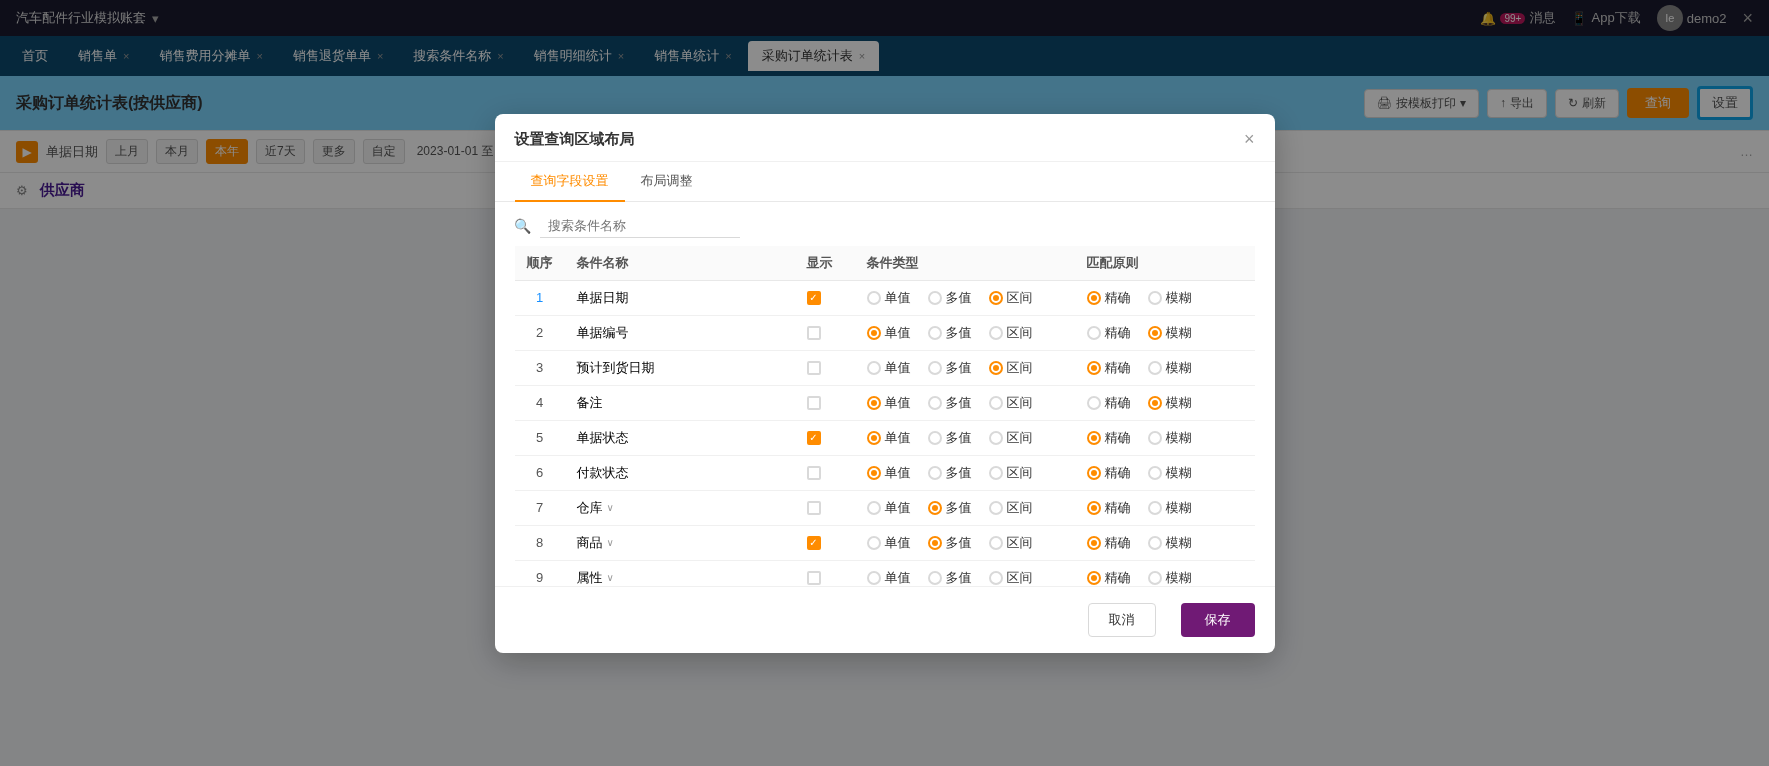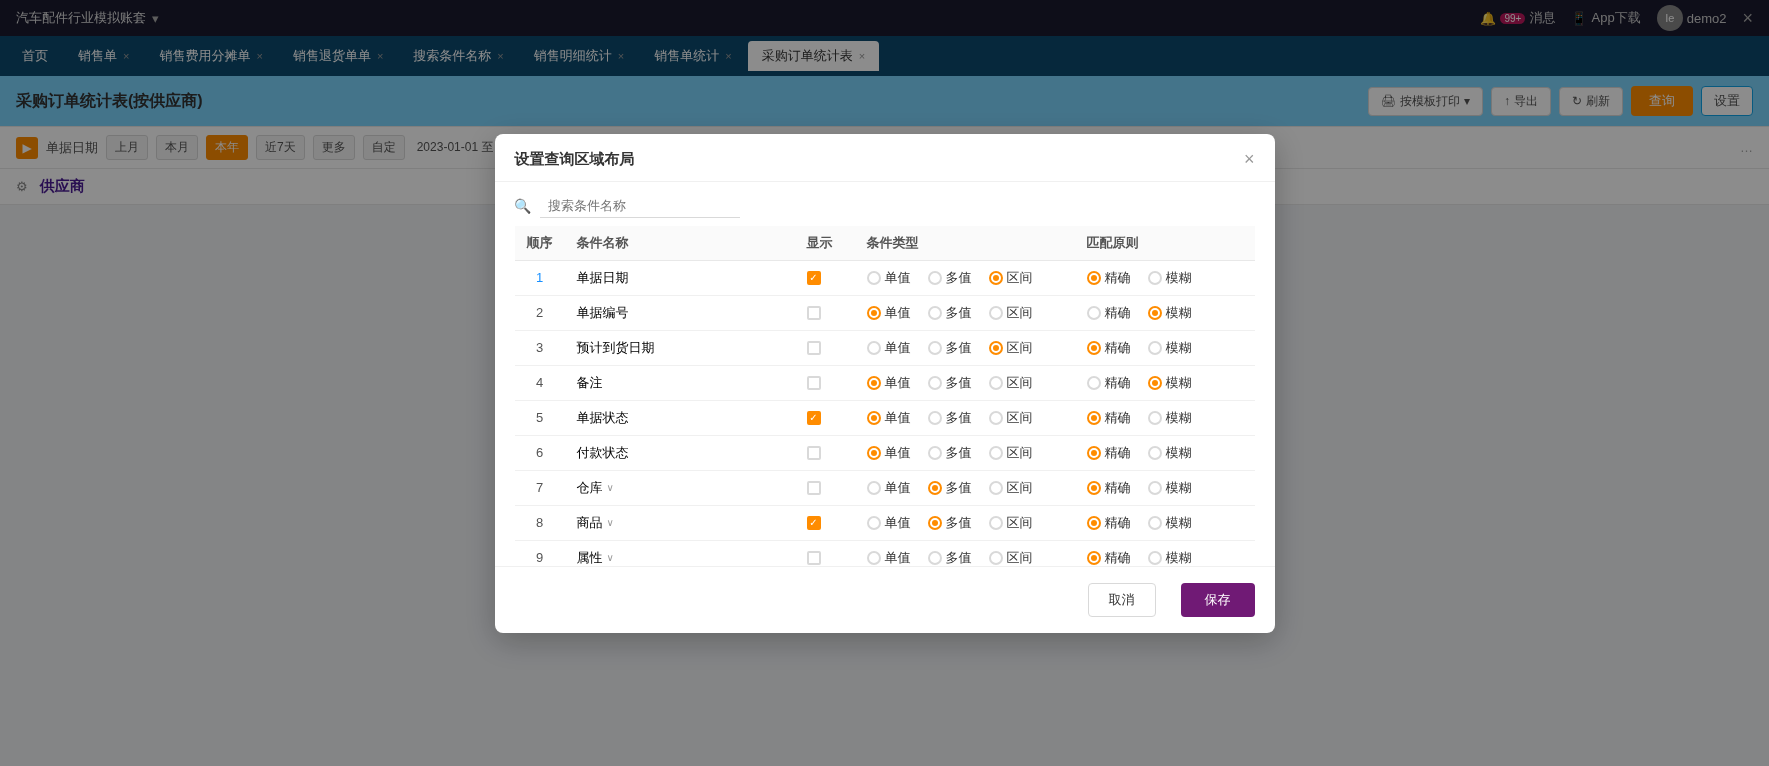--- a/index.html
+++ b/index.html
@@ -52,21 +52,21 @@
       align-items: center;
       justify-content: space-between;
       border-bottom: 1px solid #e8e8e8;
     }
     .page-title { font-size: 16px; font-weight: 600; color: #333; }
     .header-actions { display: flex; align-items: center; gap: 8px; }
     .btn-print { border: 1px solid #d9d9d9; background: white; padding: 5px 12px; border-radius: 4px; cursor: pointer; display: flex; align-items: center; gap: 4px; color: #555; font-size: 12px; }
     .btn-export { border: 1px solid #d9d9d9; background: white; padding: 5px 12px; border-radius: 4px; cursor: pointer; display: flex; align-items: center; gap: 4px; color: #555; font-size: 12px; }
     .btn-refresh { border: 1px solid #d9d9d9; background: white; padding: 5px 12px; border-radius: 4px; cursor: pointer; display: flex; align-items: center; gap: 4px; color: #555; font-size: 12px; }
     .btn-query { background: #ff8c00; color: white; border: none; padding: 6px 18px; border-radius: 4px; cursor: pointer; font-size: 13px; }
-    .btn-settings-sm { background: white; border: 1px solid #0ea5e9; color: #555; padding: 5px 12px; border-radius: 4px; cursor: pointer; font-size: 13px; }
+    .btn-settings-sm { background: white; border: 3px solid #0ea5e9; color: #555; padding: 5px 12px; border-radius: 4px; cursor: pointer; font-size: 13px; }
 
     
     .filter-bar {
       background: white;
       padding: 8px 16px;
       display: flex;
       align-items: center;
       gap: 8px;
       border-bottom: 1px solid #e8e8e8;
     }
@@ -360,20 +360,28 @@
 </div>
 
 <div class="overlay">
   <div class="dialog">
 
     <div class="dialog-header">
       <span class="dialog-title">设置查询区域布局</span>
       <span class="dialog-close">×</span>
     </div>
 
+    <div class="dialog-tabs">
+      <div class="dialog-tab active">
+        <span>查询字段设置</span>
+      </div>
+      <div class="dialog-tab">
+        <span>布局调整</span>
+      </div>
+    </div>
 
     <div class="search-box">
       <span class="search-icon-span">🔍</span>
       <input class="search-input" type="text" placeholder="搜索条件名称" style="">
     </div>
 
     <div class="table-scroll">
       <table class="settings-table">
         <thead>
           <tr>

